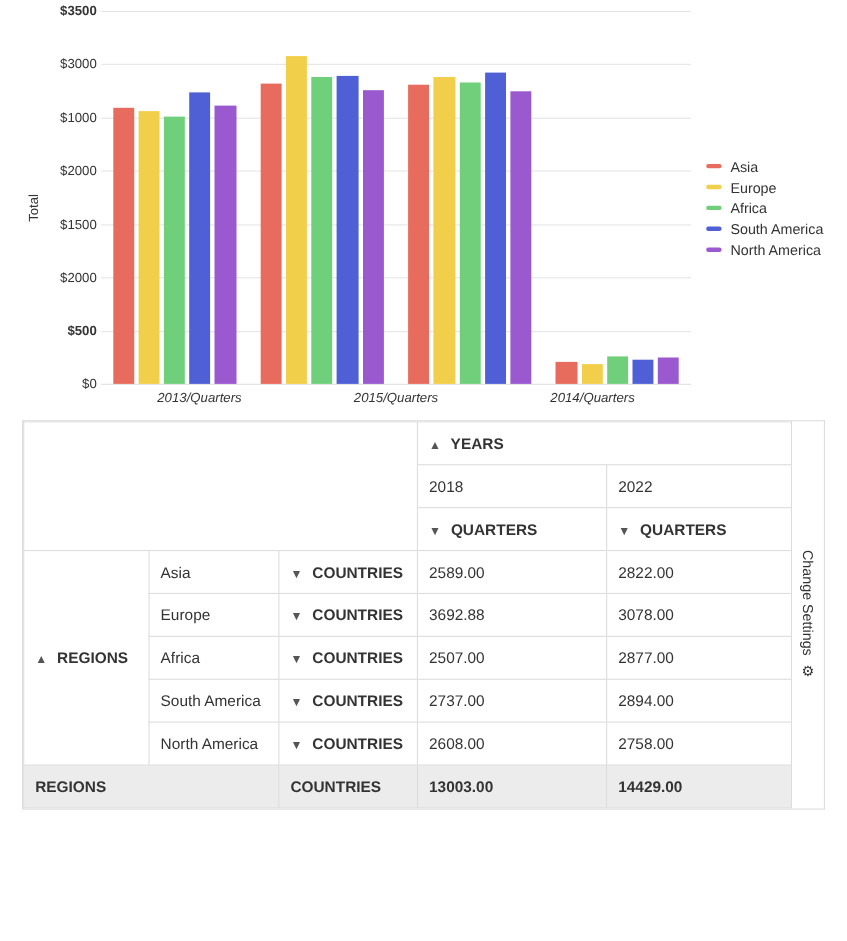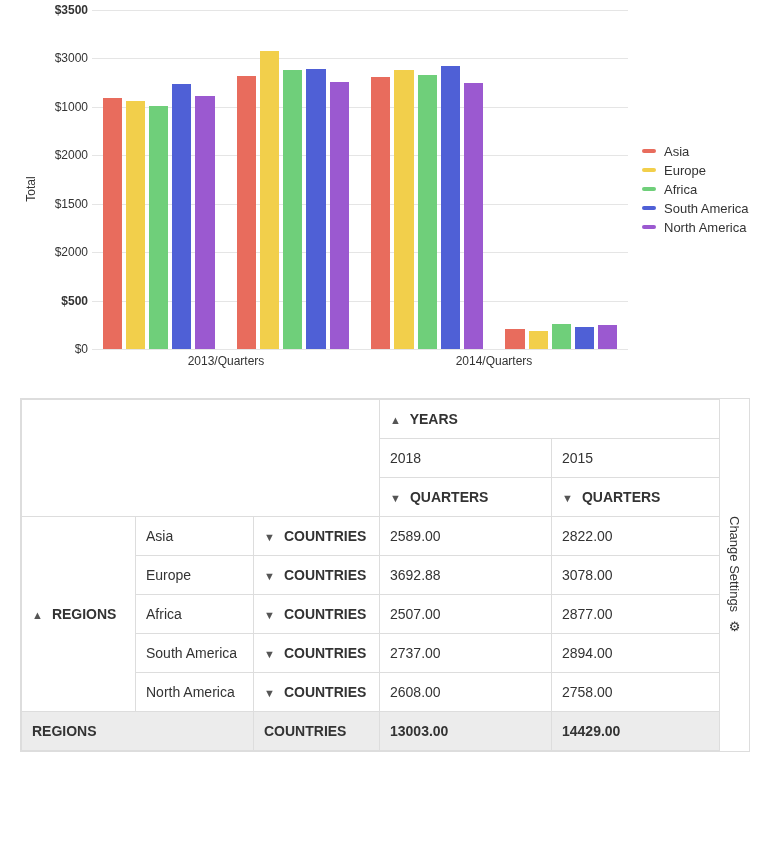--- a/index.html
+++ b/index.html
@@ -26,26 +26,26 @@
   .tick-label {
     position: absolute; left: -60px; width: 56px; text-align: right;
     font-size: 12px; color: #333; transform: translateY(-50%);
   }
   .groups { position: absolute; left: 0; right: 0; bottom: 0; top: 0; display: flex; }
   .group { flex: 1 1 0; position: relative; }
   .group + .group { border-left: 1px dashed transparent; } 
   .bars { position: absolute; bottom: 0; left: 8%; right: 8%; display: flex; gap: 4px; align-items: flex-end; height: 100%; }
   .bar { flex: 1 1 0; }
   .cat-labels { display: flex; margin-left: 72px; }
-  .cat-labels > div { flex: 1 1 0; text-align: center; font-size: 12px; padding-top: 4px; }
+  .cat-labels > div { flex: 1 1 0; text-align: center; font-size: 12px; padding-top: 4px; font-style: italic; }
   .legend { flex: 1 1 auto; padding-left: 14px; display: flex; flex-direction: column; justify-content: center; gap: 4px; }
   .legend-item { display: flex; align-items: center; gap: 8px; font-size: 13px; cursor: pointer; }
   .swatch { width: 14px; height: 4px; border-radius: 2px; }
   
-  .pivot { display: flex; border: 1px solid #ddd; margin-top: 30px; }
+  .pivot { display: flex; border: 1px solid #ddd; margin-top: 14px; }
   .pivot-main { flex: 1 1 auto; overflow: hidden; }
   .side-panel {
     width: 30px; border-left: 1px solid #ddd;
     display: flex; align-items: center; justify-content: center;
     writing-mode: vertical-rl; font-size: 13px; color: #333; cursor: pointer;
     padding: 8px 0; gap: 6px;
   }
   .gear { font-size: 13px; }
   table { border-collapse: collapse; width: 100%; table-layout: fixed; }
   td, th { border: 1px solid #ddd; padding: 11px 10px; text-align: left; font-weight: 400; vertical-align: middle; }
@@ -119,20 +119,21 @@
                 <div class="bar" title="Europe: 190" style="height: 5.42857%; background: rgb(242, 207, 75);"></div>
                 <div class="bar" title="Africa: 260" style="height: 7.42857%; background: rgb(111, 207, 122);"></div>
                 <div class="bar" title="South America: 230" style="height: 6.57143%; background: rgb(79, 96, 214);"></div>
                 <div class="bar" title="North America: 250" style="height: 7.14286%; background: rgb(155, 89, 208);"></div>
               </div>
             </div>
           </div>
         </div>
       <div class="cat-labels" id="cat-labels">
           <div>2013/Quarters</div>
+          <div>2015/Quarters</div>
           <div>2014/Quarters</div>
         </div>
     </div>
     <div class="legend" id="legend">
         <div class="legend-item">
           <span class="swatch" style="background: rgb(232, 108, 93);"></span>
           <span>Asia</span>
         </div>
         <div class="legend-item">
           <span class="swatch" style="background: rgb(242, 207, 75);"></span>
@@ -167,21 +168,21 @@
         <tbody>
             <tr>
           <td class="blank" rowspan="3" colspan="3"></td>
           <td class="hdr" colspan="2">
             <span class="caret">▲</span>
             <span>YEARS</span>
           </td>
         </tr>
         <tr>
           <td>2018</td>
-          <td>2015</td>
+          <td>2022</td>
         </tr>
         <tr>
           <td class="hdr">
             <span class="caret">▼</span>
             <span>QUARTERS</span>
           </td>
           <td class="hdr">
             <span class="caret">▼</span>
             <span>QUARTERS</span>
           </td>

